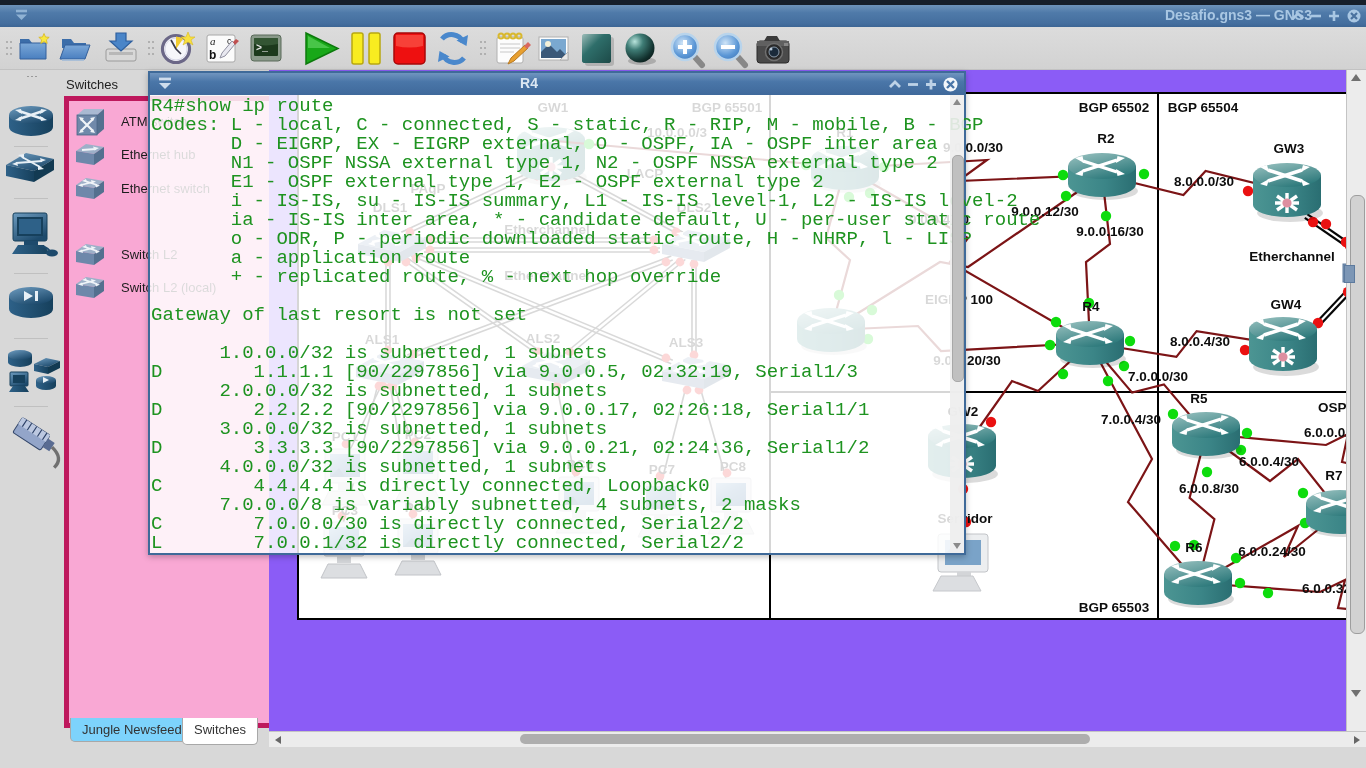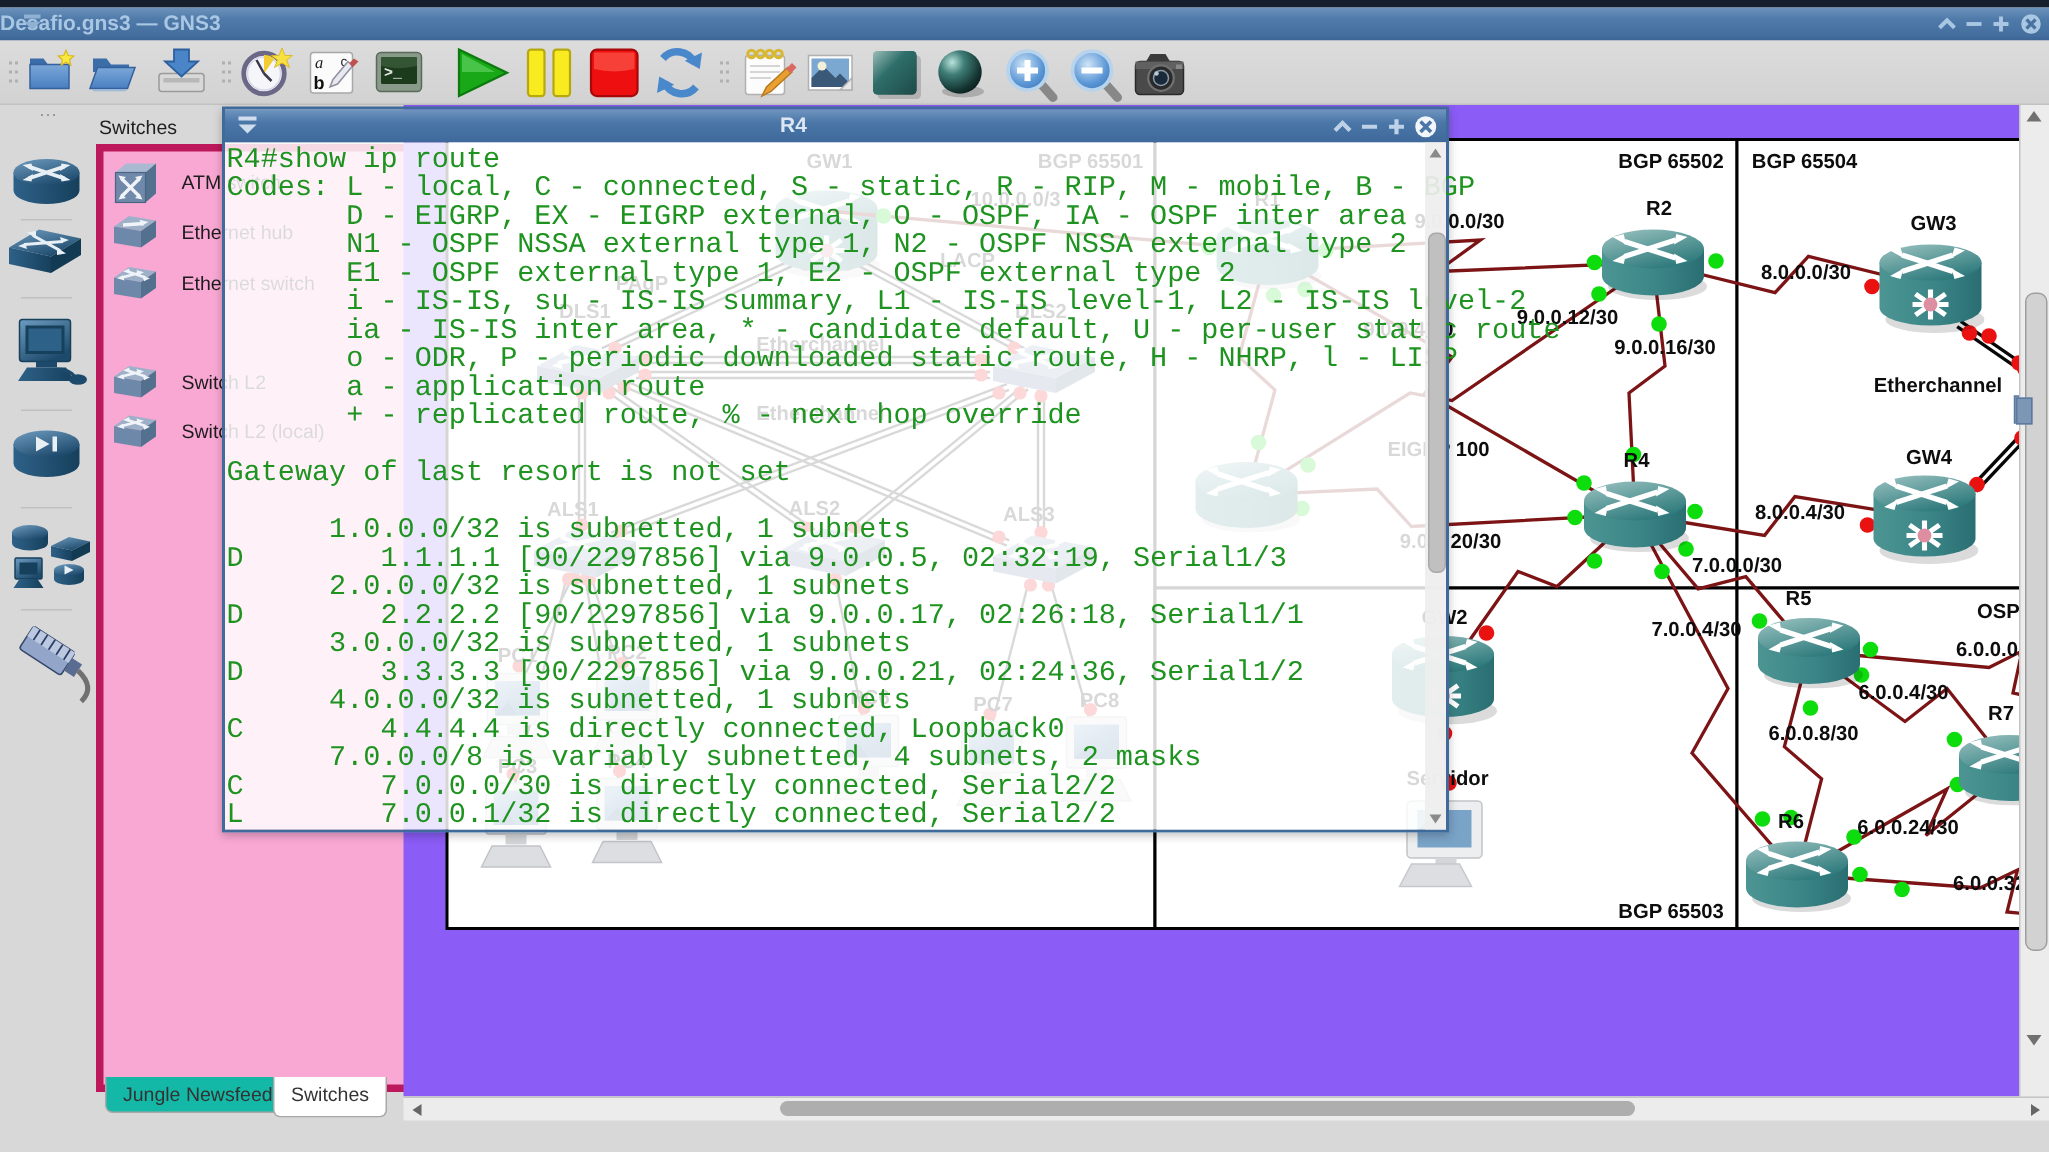--- a/index.html
+++ b/index.html
@@ -1,20 +1,20 @@
 <!DOCTYPE html>
 <html><head><meta charset="utf-8">
 <style>
 html,body{margin:0;padding:0}
 body{width:1366px;height:768px;overflow:hidden;position:relative;
  font-family:"Liberation Sans",sans-serif;background:#d8d8d8}
 #topstrip{position:absolute;left:0;top:0;width:1366px;height:5px;background:#161f2b}
 #titlebar{position:absolute;left:0;top:5px;width:1366px;height:22px;box-sizing:border-box;padding-right:54px;
  background:linear-gradient(#6d93bb,#4f7aa9 35%,#446e9e 85%,#3c6594);
- color:#a9c7e3;font-weight:bold;font-size:14px;text-align:left;line-height:21px}
+ color:#a9c7e3;font-weight:bold;font-size:14px;text-align:right;line-height:21px}
 #toolbar{position:absolute;left:0;top:27px;width:1366px;height:43px;
  background:linear-gradient(#dcdcdc,#d2d2d2);border-bottom:1px solid #c2c2c2;box-sizing:border-box}
 #sidebar{position:absolute;left:0;top:70px;width:62px;height:698px;background:#d8d8d8}
 #dock{position:absolute;left:62px;top:70px;width:207px;height:698px;background:#d8d8d8}
 #dockhead{position:absolute;left:4px;top:7px;font-size:13px;color:#202020}
 #docklist{position:absolute;left:2px;top:26px;width:203px;height:622px;background:#f9a8d4;border:5px solid #be185d}
 .drow{position:absolute;left:0;width:100%;height:33px}
 .drow .ic{position:absolute;left:5px;top:1px}
 .drow .tx{position:absolute;left:52px;top:9px;font-size:13px;color:#1c1c1c}
 .dtab{position:absolute;font-size:13px;color:#333333;height:23px;line-height:23px;padding:0 11px;top:648px;border:1px solid #a8a8a8;border-top:none;border-radius:0 0 5px 5px}
@@ -352,21 +352,21 @@
                 <path d="M7,12 L19,9 M11,8 L23,12"></path>
               </g>
               <g fill="#f0f4f8">
                 <path d="M22,8.5 l-5,-1.5 1,3.5 z M4,12.5 l5,1.5 -1,-3.5 z M26,12.5 l-5,-1.5 1,3.5 z M8,8 l5,1.5 -1,-3.5 z"></path>
               </g>
             </g>
           </svg></div>
         <div class="tx">Switch L2 (local)</div>
       </div>
     </div>
-  <div class="dtab" style="left:8px;background:#14b8a6">Jungle Newsfeed</div>
+  <div class="dtab" style="left:8px;background:#7dd3fc">Jungle Newsfeed</div>
   <div class="dtab" style="left:120px;background:#ffffff;height:26px">Switches</div>
 </div>
 <div id="canvas"><svg id="topo" width="1077" height="661" viewBox="269 70 1077 661" font-family="Liberation Sans, sans-serif">
       <defs>
         <linearGradient id="rtop" x1="0" y1="0" x2="0.6" y2="1">
           <stop offset="0" stop-color="#9cc4c2"></stop>
           <stop offset="1" stop-color="#2e7a7c"></stop>
         </linearGradient>
         <linearGradient id="rbody" x1="0" y1="0" x2="1" y2="0">
           <stop offset="0" stop-color="#4c9593"></stop>

